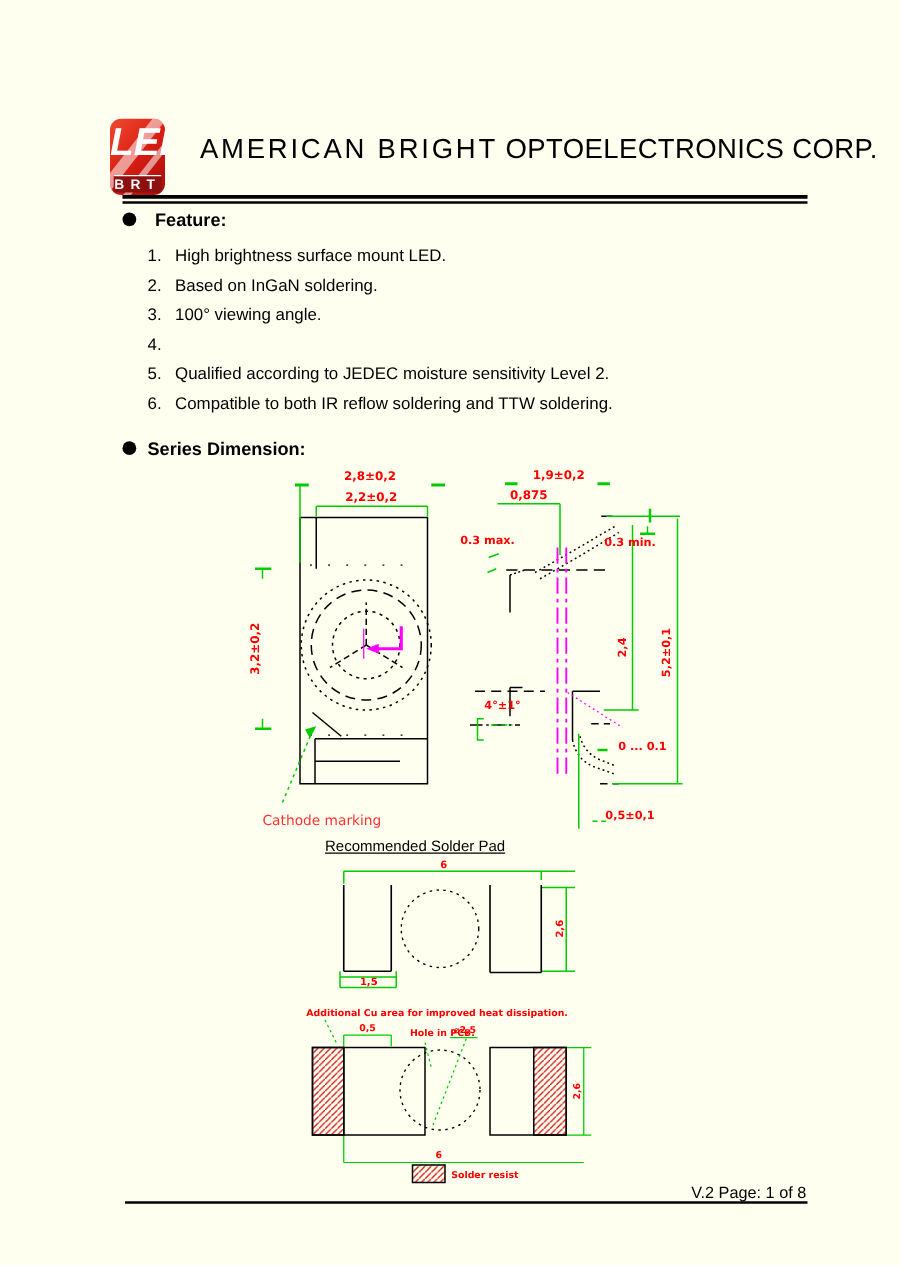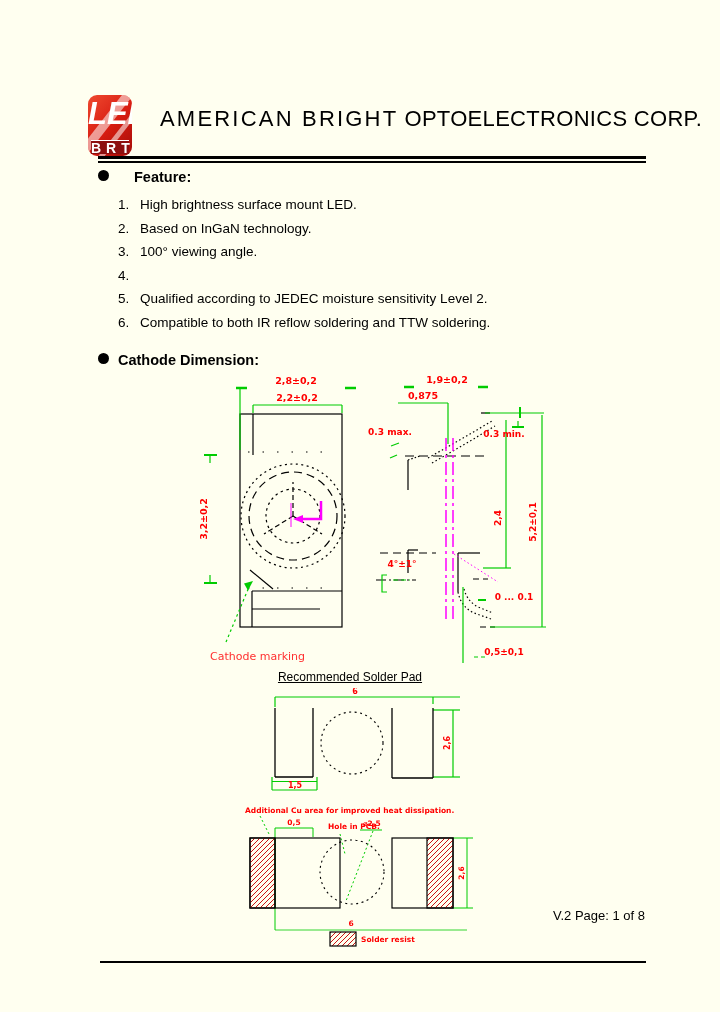--- a/index.html
+++ b/index.html
@@ -9,41 +9,41 @@
 
   
   .logo {left:88px; top:95px; width:44px; height:61px; border-radius:9px; overflow:hidden;
          background:linear-gradient(135deg,#ef4a30 0%,#d81d12 50%,#a50c08 100%);}
   .logo-stripe {position:absolute; background:rgba(255,255,255,.55); transform:rotate(38deg);}
   .s1 {width:9px; height:95px; left:9px; top:-14px;}
   .s2 {width:5px; height:95px; left:31px; top:-12px;}
   .logo-led {position:absolute; top:1px; left:0; width:100%; text-align:center;
              font-size:31px; font-weight:bold; font-style:italic; color:#fff;}
   .logo-band {position:absolute; bottom:2px; left:3px; right:3px; height:14px; background:#8d0f0f;
-              border-top:1.5px solid #fff; color:#fff; font-size:14px; font-weight:bold;
-              text-align:left; letter-spacing:5px; line-height:14px;}
+              border-top:1.5px solid #fff; color:#fff; font-size:11px; font-weight:bold;
+              text-align:right; letter-spacing:5px; line-height:14px;}
   .header-text {left:160px; right:75px; top:106px; text-align:right;}
   .title {font-size:22px; white-space:nowrap;}
   .title .t1 {letter-spacing:2.2px;}
   .title .t2 {letter-spacing:.3px;}
   .subtitle {font-size:13.5px; letter-spacing:.4px; margin-top:4px;}
   .rule1 {left:98px; width:548px; top:156px; height:2.5px; background:#000;}
   .rule2 {left:98px; width:548px; top:161px; height:1.5px; background:#000;}
 
   
   .bullet {width:11px; height:11px; border-radius:50%; background:#000;}
   .section-h {font-size:14.5px; font-weight:bold;}
   .feat-list {left:118px; top:198px; font-size:13.5px;}
   .feat-item {display:flex; margin-bottom:9.5px; line-height:14px;}
   .feat-item .num {width:22px;}
 
-  .sp-title {left:260px; width:180px; top:670px; text-align:center; font-size:12px; text-decoration:underline;}
+  .sp-title {left:260px; width:180px; top:670px; font-size:12px; text-decoration:underline;}
 
   .footer-rule {left:100px; width:546px; top:961px; height:1.8px; background:#000;}
-  .footer {right:75px; top:908px; font-size:13px;}
+  .footer {right:75px; top:946px; font-size:13px;}
 
   svg {position:absolute;}
   svg text {font-family:"DejaVu Sans","Liberation Sans",sans-serif;}
   .dim {fill:#FF0000; font-weight:bold;}
 </style>
 </head>
 <body>
 
 <div class="abs logo">
   <div class="logo-stripe s1"></div>
@@ -54,49 +54,49 @@
 <div class="abs header-text">
   <div class="title">
     <span class="t1">AMERICAN BRIGHT</span>
     <span class="t2">OPTOELECTRONICS CORP.</span>
   </div>
 </div>
 <div class="abs rule1"></div>
 <div class="abs rule2"></div>
 
 <div class="abs bullet" style="left:98px;top:170px"></div>
-<div class="abs section-h" style="left:134px;top:169px">Feature:</div>
+<div class="abs section-h" style="left:124px;top:169px">Feature:</div>
 <div class="abs feat-list">
   <div class="feat-item">
       <span class="num">1.</span>
       <span>High brightness surface mount LED.</span>
     </div>
   <div class="feat-item">
       <span class="num">2.</span>
-      <span>Based on InGaN technology.</span>
+      <span>Based on InGaN soldering.</span>
     </div>
   <div class="feat-item">
       <span class="num">3.</span>
       <span>100° viewing angle.</span>
     </div>
   <div class="feat-item">
       <span class="num">4.</span>
     </div>
   <div class="feat-item">
       <span class="num">5.</span>
       <span>Qualified according to JEDEC moisture sensitivity Level 2.</span>
     </div>
   <div class="feat-item">
       <span class="num">6.</span>
       <span>Compatible to both IR reflow soldering and TTW soldering.</span>
     </div>
 </div>
 
 <div class="abs bullet" style="left:98px;top:353px"></div>
-<div class="abs section-h" style="left:118px;top:352px">Cathode Dimension:</div>
+<div class="abs section-h" style="left:118px;top:352px">Series Dimension:</div>
 
 <svg style="left:190px;top:370px" width="370" height="300" viewBox="0 0 370 300">
 
   <g stroke="#000" fill="none" stroke-width="1.2">
     <rect x="50" y="44" width="102" height="213"></rect>
     <line x1="63" y1="44" x2="63" y2="85"></line>
     <line x1="58" y1="82" x2="142" y2="82" stroke-width="1" stroke-dasharray="1.5,13"></line>
     <circle cx="103" cy="146" r="52" stroke-dasharray="2,3.5"></circle>
     <circle cx="103" cy="146" r="44" stroke-dasharray="8,5"></circle>
     <circle cx="103" cy="146" r="27" stroke-dasharray="2.5,3.5"></circle>

